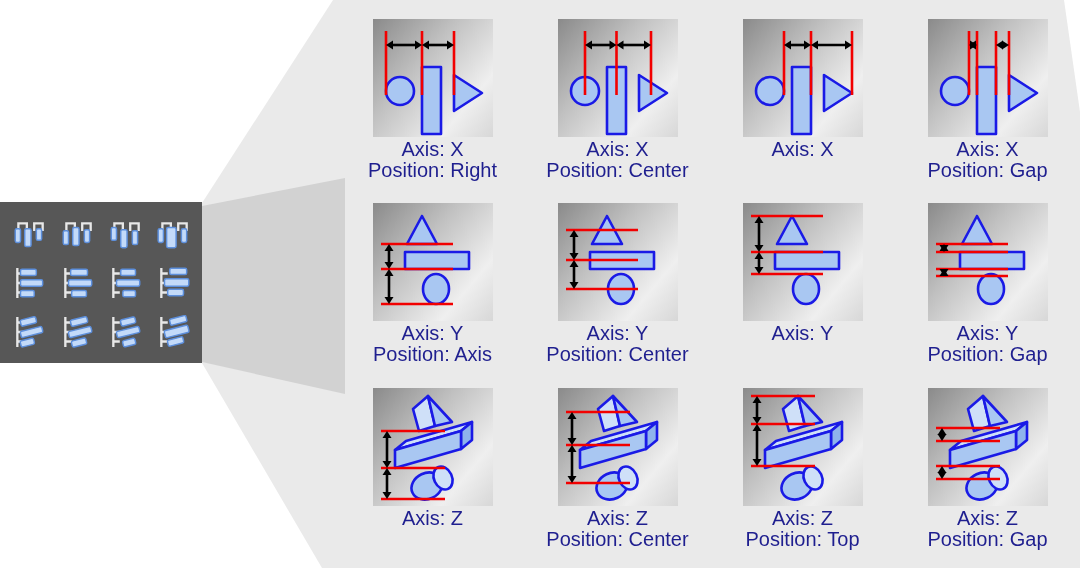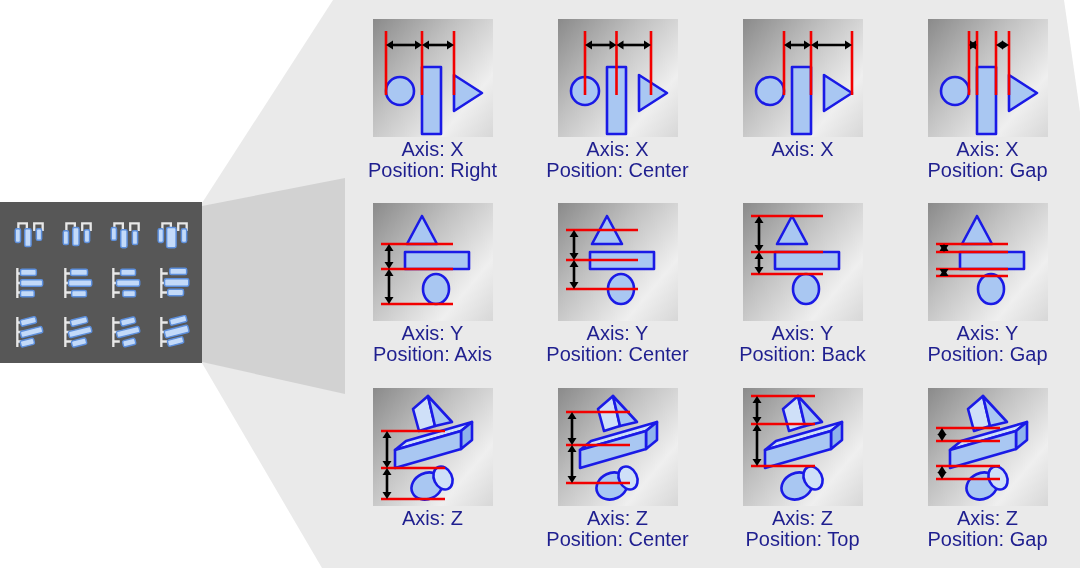--- a/index.html
+++ b/index.html
@@ -275,21 +275,20 @@
             <line class="ml" x1="8" y1="71" x2="80" y2="71"></line>
             <line class="al" x1="16" y1="16.5" x2="16" y2="45.5"></line>
             <polygon class="ah" points="16,13 11.5,20 20.5,20"></polygon>
             <polygon class="ah" points="16,49 11.5,42 20.5,42"></polygon>
             <line class="al" x1="16" y1="52.5" x2="16" y2="67.5"></line>
             <polygon class="ah" points="16,49 11.5,56 20.5,56"></polygon>
             <polygon class="ah" points="16,71 11.5,64 20.5,64"></polygon>
           </svg></div>
       <div class="lbl">
           <div>Axis: Y</div>
-          <div>Position: Back</div>
         </div>
     </div>
     <div class="cell">
       <div class="fig"><svg class="art" width="120" height="118" viewBox="0 0 120 118">
             <polygon points="49,13 34,41 64,41"></polygon>
             <rect x="32" y="49" width="64" height="17"></rect>
             <ellipse cx="63" cy="86" rx="13" ry="15"></ellipse>
             <line class="ml" x1="8" y1="41" x2="80" y2="41"></line>
             <line class="ml" x1="8" y1="49" x2="80" y2="49"></line>
             <line class="ml" x1="8" y1="66" x2="80" y2="66"></line>

